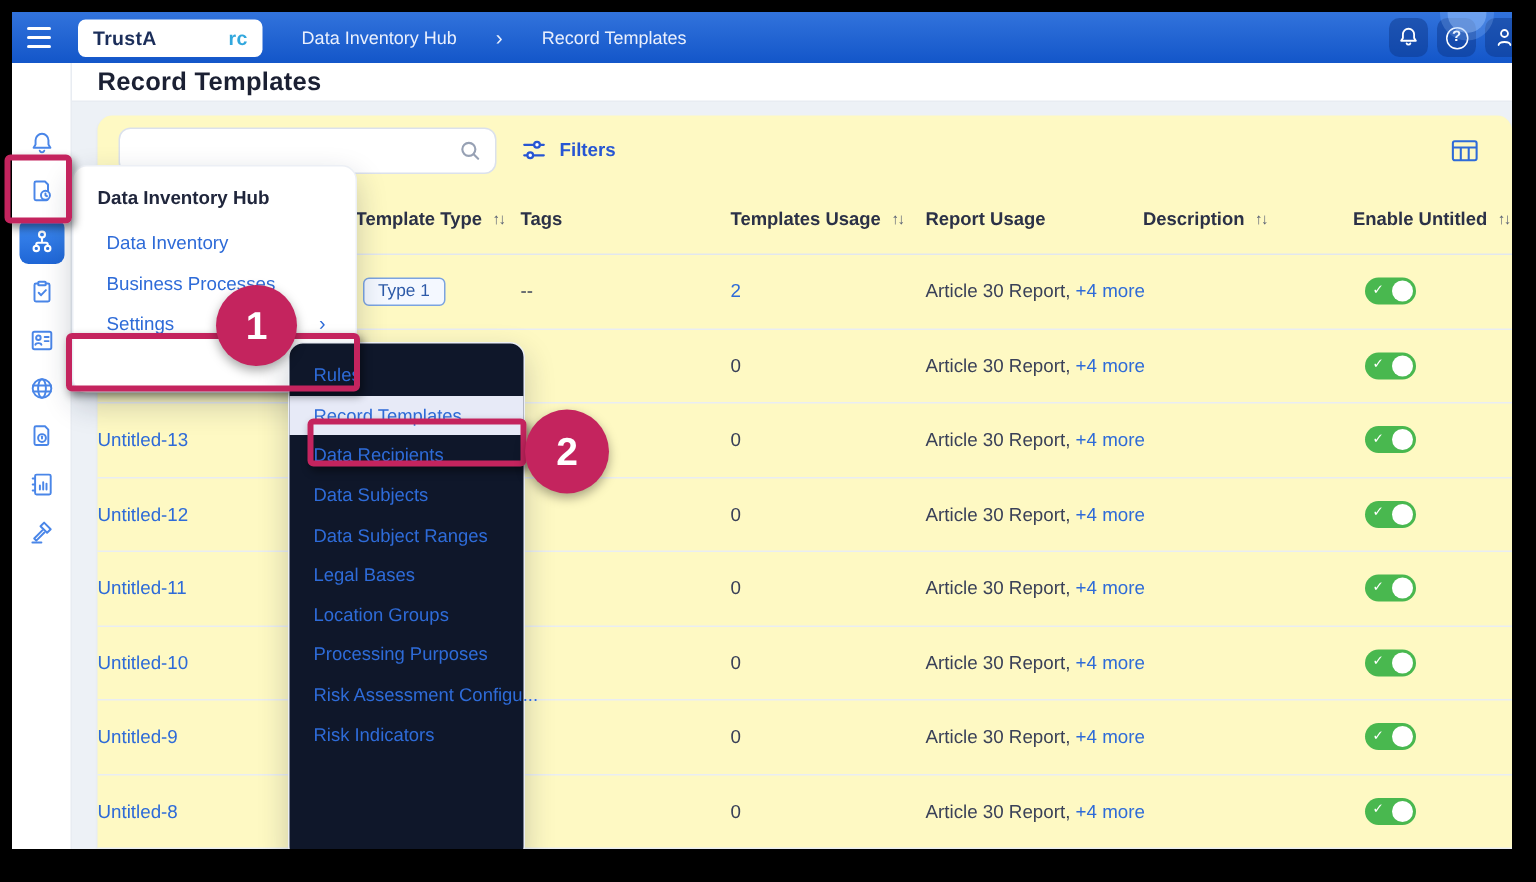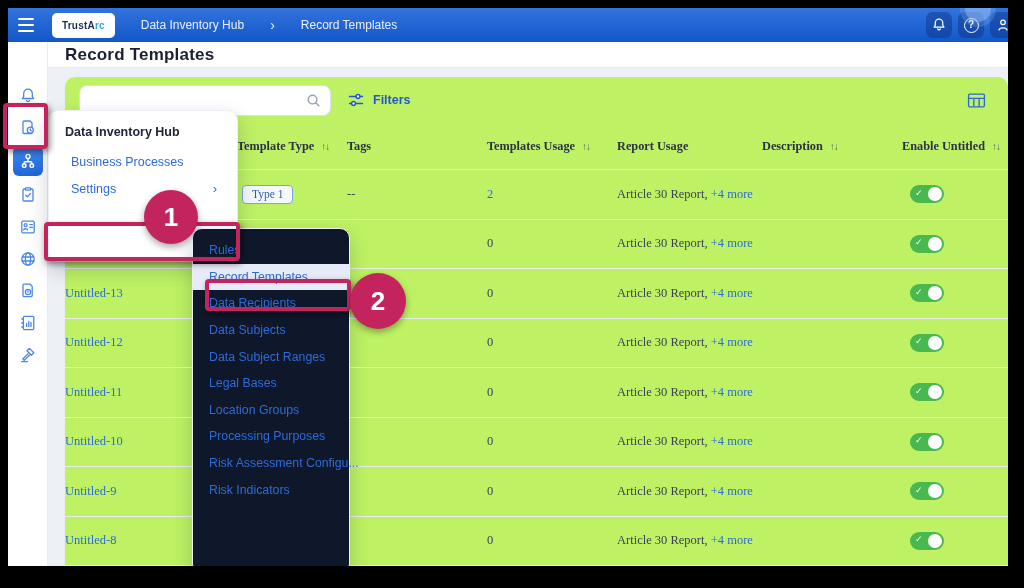--- a/index.html
+++ b/index.html
@@ -4,51 +4,51 @@
 <style>
   * { margin:0; padding:0; box-sizing:border-box; }
   body { background:#000; font-family:"Liberation Sans", sans-serif; }
   .frame { position:relative; width:1024px; height:588px; background:#000; overflow:hidden; }
   .screen { position:absolute; left:8px; top:8px; width:1000px; height:558px; background:#fff; overflow:hidden; }
 
   
   .topbar { position:relative; height:34px; background:linear-gradient(180deg,#3273dc,#1356c9); display:flex; align-items:center; padding-left:10px; color:#fff; }
   .hamburger { width:20px; height:16px; display:flex; flex-direction:column; justify-content:space-between; padding:1px 0; cursor:pointer; }
   .hamburger i { display:block; height:2px; width:16px; background:#fff; border-radius:1px; }
-  .logo-box { margin-left:14px; background:#fff; border-radius:5px; height:25px; padding:0 10px; display:flex; align-items:center; font-weight:bold; font-size:10px; letter-spacing:.2px; }
+  .logo-box { margin-left:14px; background:#fff; border-radius:5px; height:25px; padding:0 10px; display:flex; align-items:center; font-weight:bold; font-size:13px; letter-spacing:.2px;gap:48px; }
   .logo-p1 { color:#1b2e5a; } .logo-p2 { color:#31a7dd; }
   .crumb { font-size:12px; color:#eaf0fd; }
   .crumb1 { margin-left:26px; } .crumb-sep { margin-left:26px; font-size:14px; } .crumb2 { margin-left:26px; }
   .tb-right { margin-left:auto; margin-right:-8px; display:flex; gap:6px; }
   .tb-btn { width:26px; height:26px; background:rgba(10,52,130,.45); border-radius:7px; display:flex; align-items:center; justify-content:center; }
   .help-glyph { width:15px; height:15px; border:1.4px solid #fff; border-radius:50%; font-size:10px; line-height:12px; text-align:center; color:#fff; font-weight:bold; }
   .cursor-halo { position:absolute; left:957px; top:-12px; width:26px; height:26px; border-radius:50%; background:rgba(160,200,255,.55); box-shadow:0 0 0 5px rgba(160,200,255,.22); z-index:6; }
 
   
   .app-body { display:flex; height:524px; }
   .sidebar { width:40px; background:#fff; border-right:1px solid #e8ecf2; display:flex; flex-direction:column; align-items:center; padding-top:40px; gap:5px; flex:0 0 40px; }
   .side-item { width:30px; height:27px; display:flex; align-items:center; justify-content:center; color:#4a86e8; cursor:pointer; }
   .side-item.active { background:linear-gradient(180deg,#3f8cf3,#1f66d6); border-radius:6px; color:#fff; height:30px; }
   .main { flex:1; display:flex; flex-direction:column; min-width:0; }
   .title-bar { height:47px; background:#fff; border-bottom:1px solid #e8ecf2; display:flex; align-items:center; padding-left:17px; }
   .page-title { font-size:17px; font-weight:bold; color:#1b2033; letter-spacing:.2px; }
   .content { flex:1; background:#edf1f6; padding:9px 0 0 17px; }
-  .card { background:#bef264; border-radius:10px 10px 0 0; height:100%; box-shadow:0 1px 2px rgba(30,40,80,.05); }
+  .card { background:#fef9c3; border-radius:10px 10px 0 0; height:100%; box-shadow:0 1px 2px rgba(30,40,80,.05); }
 
   
   .toolbar { height:46px; display:flex; align-items:center; padding:0 22px 0 14px; }
   .search-wrap { position:relative; width:252px; }
   .search-input { width:252px; height:31px; border:1.5px solid #dbe1ec; border-radius:8px; padding:0 32px 0 12px; font-size:12.5px; color:#3a4158; outline:none; font-family:"Liberation Sans",sans-serif; }
   .search-icon { position:absolute; right:9px; top:7px; }
   .filters { display:flex; align-items:center; gap:8px; margin-left:16px; cursor:pointer; }
   .filters-label { font-size:12.5px; font-weight:bold; color:#2756d3; }
   .columns-btn { margin-left:auto; cursor:pointer; display:flex; }
 
   
-  .thead, .trow { display:grid; grid-template-columns:165px 110px 140px 130px 145px 140px 1fr; align-items:center;font-family:Liberation Serif, serif; }
+  .thead, .trow { display:grid; grid-template-columns:165px 110px 140px 130px 145px 140px 1fr; align-items:center; }
   .thead { height:47px; border-bottom:1px solid #e2e7ef; }
   .th { font-size:12.3px; font-weight:bold; color:#2b3147; padding-left:7px; display:flex; align-items:center; white-space:nowrap; }
   .th.first { padding-left:0; }
   .sort { font-size:10px; color:#5b6275; margin-left:7px; letter-spacing:-1px; }
   .trow { height:49.5px; border-bottom:1px solid #e9edf3; }
   .cell { font-size:12.5px; color:#3a4158; padding-left:7px; white-space:nowrap; }
   .cell.first { padding-left:0; }
   .name-link { color:#2e6bd8; cursor:pointer; }
   .usage-link { color:#2e6bd8; cursor:pointer; }
   .more-link { color:#2e6bd8; cursor:pointer; }
@@ -367,20 +367,23 @@
             </div>
 
           </div>
         </div>
       </div>
     </div>
 
     <div class="menu1">
       <div class="menu1-title">Data Inventory Hub</div>
       <div class="menu1-item">
+          <span>Data Inventory</span>
+        </div>
+      <div class="menu1-item">
           <span>Business Processes</span>
         </div>
       <div class="menu1-item">
           <span>Settings</span>
           <span class="chev">›</span>
         </div>
     </div>
 
     <div class="menu2">
       <div class="menu2-item">

